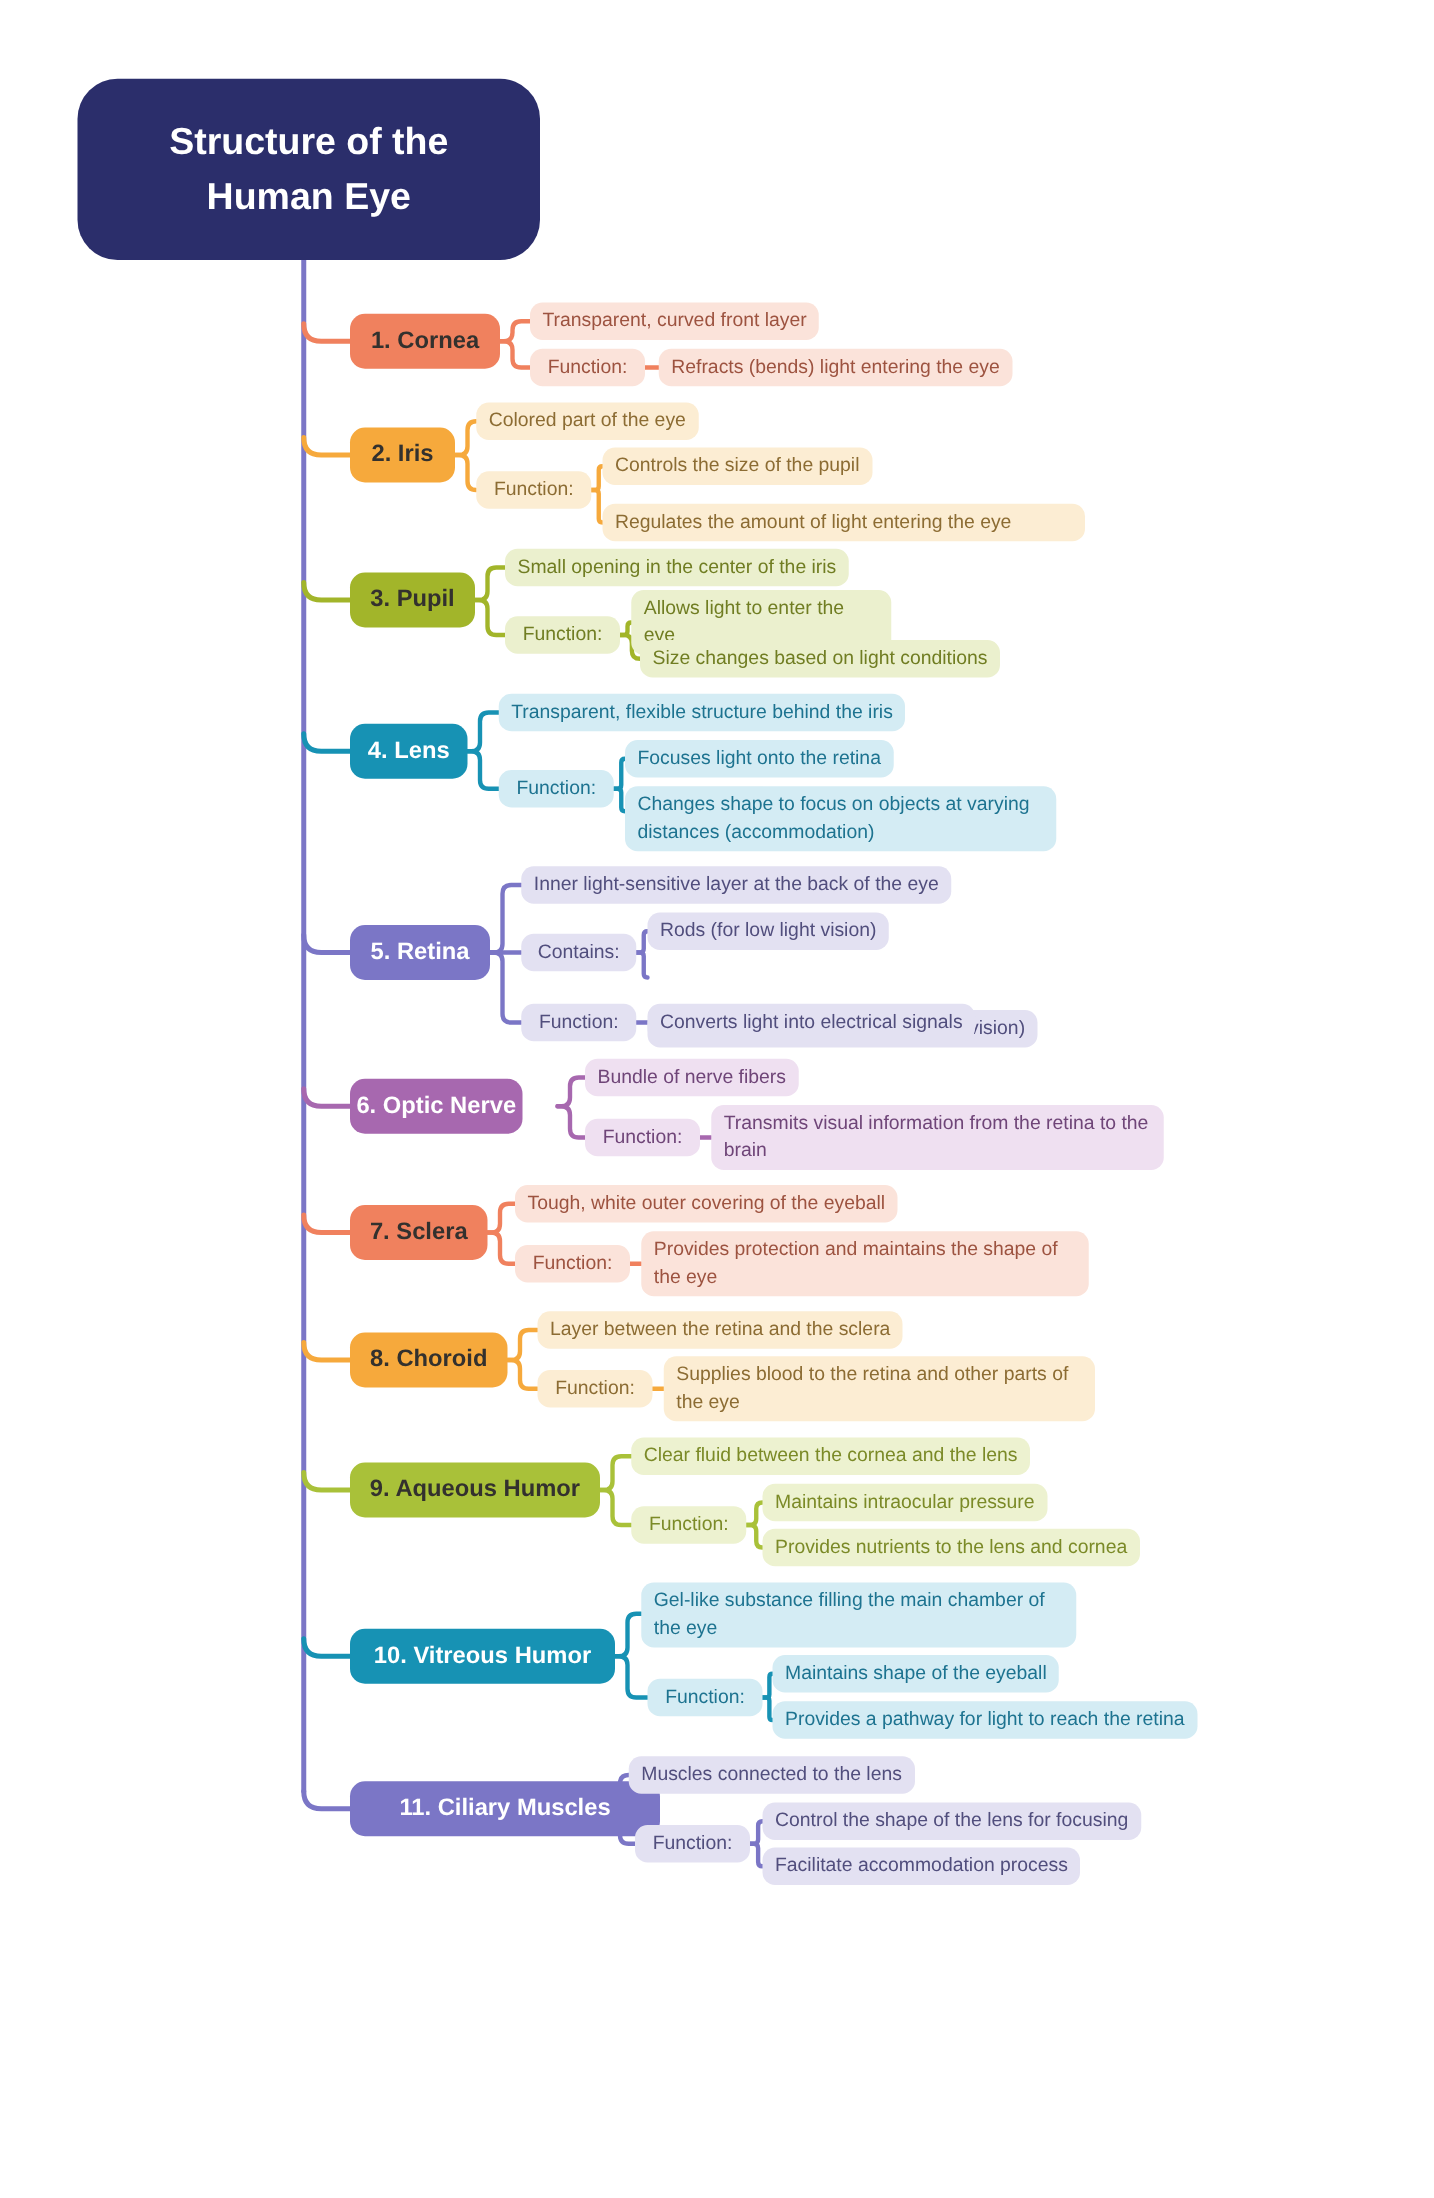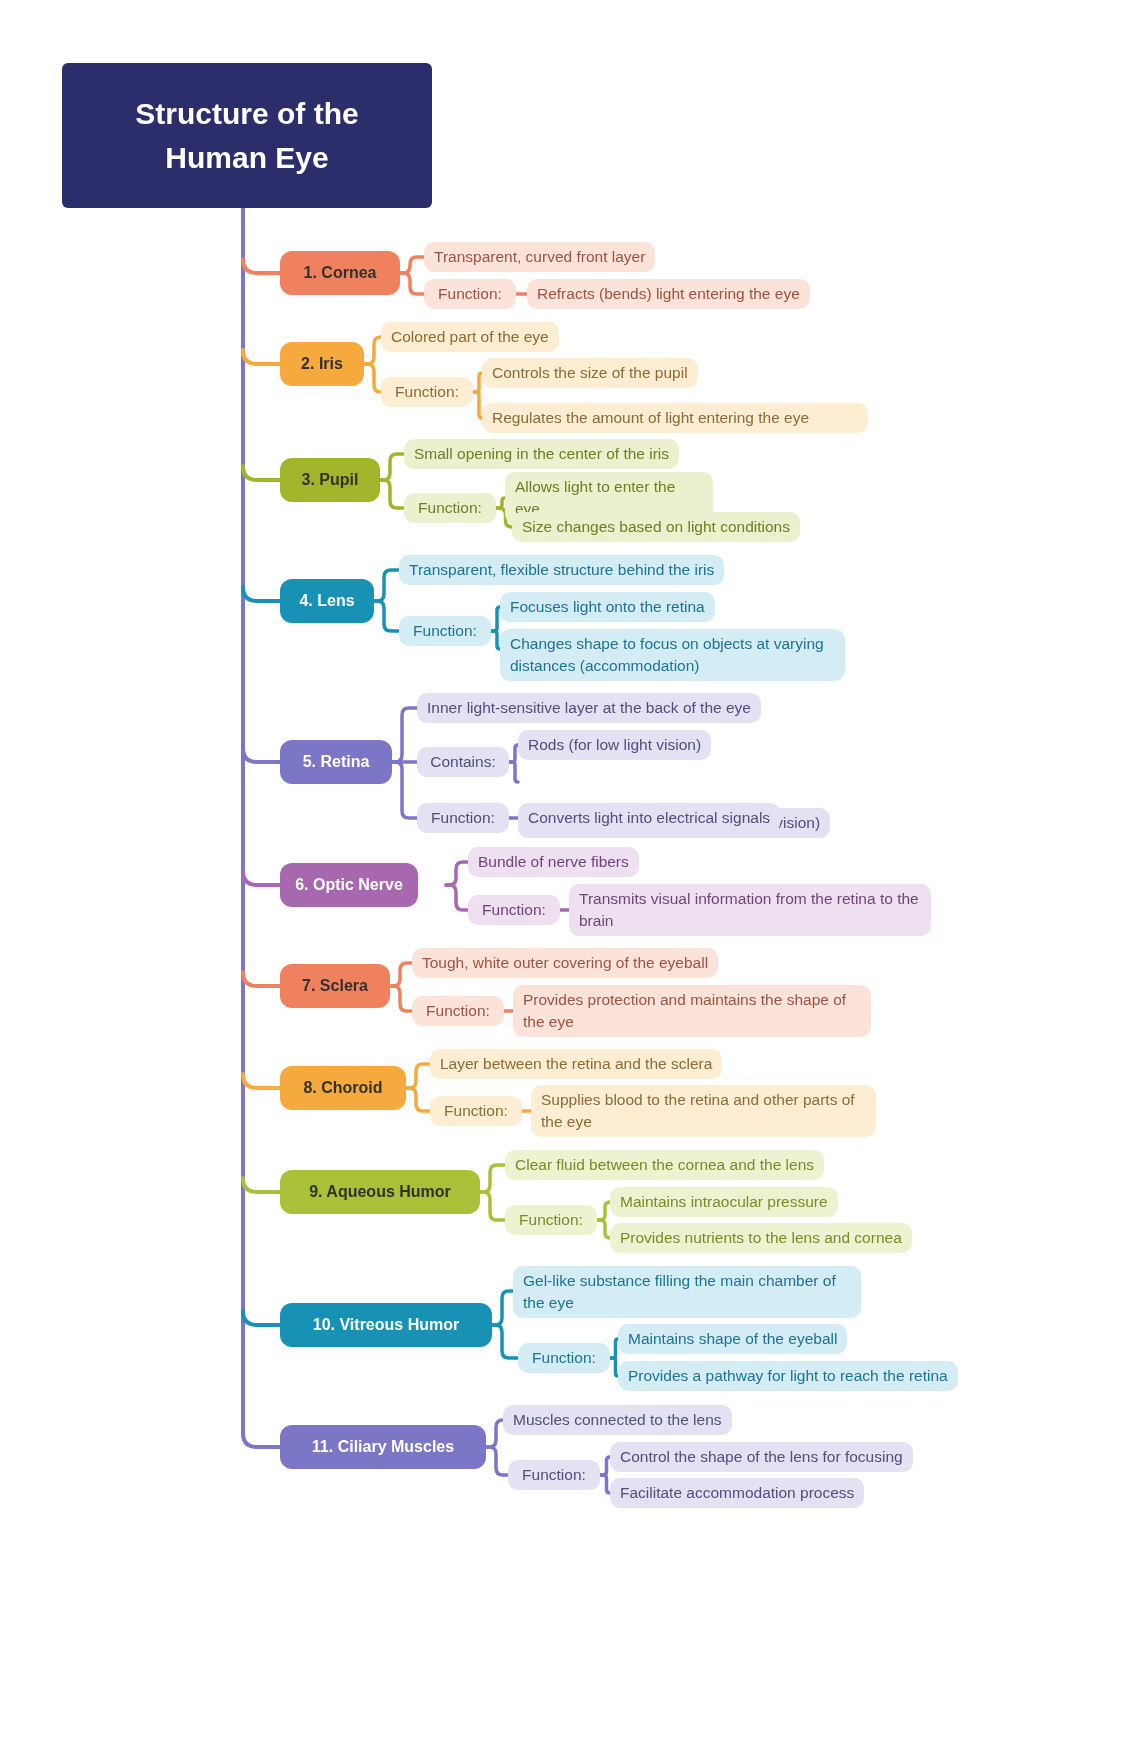--- a/index.html
+++ b/index.html
@@ -10,29 +10,29 @@
   .pal-salmon  {--node:#F0815E;--tint:#FBE3DA;--ink:#9D5340;}
   .pal-amber   {--node:#F6A93C;--tint:#FCEDD3;--ink:#8C6C33;}
   .pal-olive   {--node:#A2B52A;--tint:#EBF0CE;--ink:#707D22;}
   .pal-teal    {--node:#1792B4;--tint:#D4ECF4;--ink:#1D7390;}
   .pal-lavender{--node:#7B76C6;--tint:#E3E1F2;--ink:#514E7D;}
   .pal-orchid  {--node:#A768AF;--tint:#EFE0F1;--ink:#6F4578;}
   .pal-green2  {--node:#A9C139;--tint:#EDF2D0;--ink:#7B8A27;}
 
   .title-box{
     position:absolute;left:62px;top:63px;width:370px;height:145px;
-    background:#2B2E6B;border-radius:6px;color:#ffffff;
+    background:#2B2E6B;border-radius:32px;color:#ffffff;
     display:flex;align-items:center;justify-content:center;text-align:center;
     font-size:30px;font-weight:700;line-height:1.45;padding:0 26px;box-sizing:border-box;
   }
   .node{
     position:absolute;transform:translateY(-50%);
     background:var(--node);color:#ffffff;border-radius:12px;
     height:44px;display:flex;align-items:center;justify-content:center;
-    font-size:16px;font-weight:700;white-space:nowrap;box-sizing:border-box;padding:0 10px;
+    font-size:19px;font-weight:700;white-space:nowrap;box-sizing:border-box;padding:0 10px;
   }
   .node.dark-label{color:#33312E;}
   .chip{
     position:absolute;transform:translateY(-50%);
     background:var(--tint);color:var(--ink);border-radius:10px;
     font-size:15.5px;line-height:1.42;padding:4px 10px;box-sizing:border-box;
     white-space:nowrap;
   }
   .chip.wrap{white-space:normal;}
   .chip.fn{text-align:center;}
@@ -151,18 +151,18 @@
   <div class="chip fn pal-green2" style="left:505px;top:1220px;width:92px">Function:</div>
   <div class="chip pal-green2" style="left:610px;top:1202px">Maintains intraocular pressure</div>
   <div class="chip pal-green2" style="left:610px;top:1238px">Provides nutrients to the lens and cornea</div>
 
   <div class="node pal-teal" style="left:280px;top:1325px;width:212px">10. Vitreous Humor</div>
   <div class="chip wrap pal-teal" style="left:513px;top:1292px;width:348px">Gel-like substance filling the main chamber of the eye</div>
   <div class="chip fn pal-teal" style="left:518px;top:1358px;width:92px">Function:</div>
   <div class="chip pal-teal" style="left:618px;top:1339px">Maintains shape of the eyeball</div>
   <div class="chip pal-teal" style="left:618px;top:1376px">Provides a pathway for light to reach the retina</div>
 
-  <div class="node pal-lavender" style="left:280px;top:1447px;width:206px">11. Ciliary Muscles</div>
+  <div class="node pal-lavender" style="left:280px;top:1447px;width:248px">11. Ciliary Muscles</div>
   <div class="chip pal-lavender" style="left:503px;top:1420px">Muscles connected to the lens</div>
   <div class="chip fn pal-lavender" style="left:508px;top:1475px;width:92px">Function:</div>
   <div class="chip pal-lavender" style="left:610px;top:1457px">Control the shape of the lens for focusing</div>
   <div class="chip pal-lavender" style="left:610px;top:1493px">Facilitate accommodation process</div>
 </div>
 
 </body></html>

